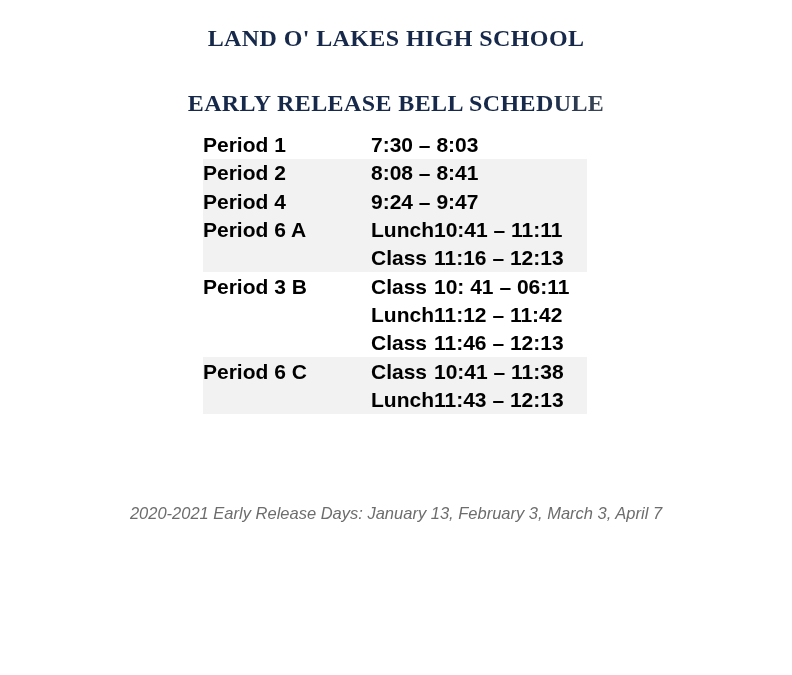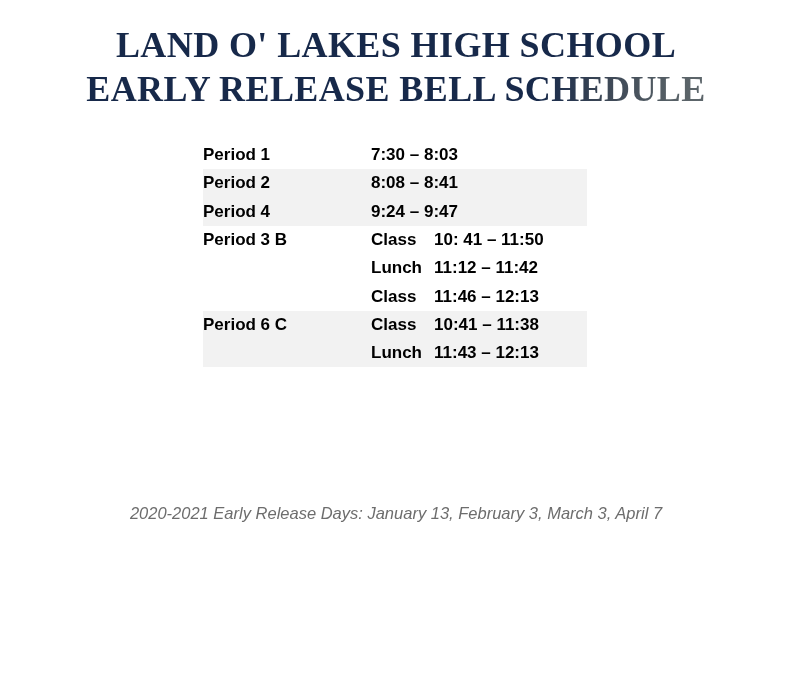--- a/index.html
+++ b/index.html
@@ -22,47 +22,48 @@
     position: absolute;
     top: 24px;
     left: 0;
     width: 792px;
     text-align: center;
     line-height: 1.22;
   }
   .title-line {
     font-family: "Liberation Serif", "DejaVu Serif", serif;
     font-weight: bold;
-    font-size: 36px;
+    font-size: 24px;
     letter-spacing: 0.4px;
     color: #17294a;
     white-space: pre;
   }
   
   .title-line.gradient {
     background-image: linear-gradient(to right,
         #17294a 0%,
         #17294a 68%,
         #3b4655 76%,
         #5a6368 86%,
         #6a7277 100%);
     -webkit-background-clip: text;
     background-clip: text;
     color: transparent;
+    margin-top: 36px;
     -webkit-text-fill-color: transparent;
   }
 
   
   #schedule-table {
     position: absolute;
     left: 203px;
-    top: 141px;
+    top: 131px;
     width: 384px;
     border-collapse: collapse;
-    font-size: 17px;
+    font-size: 21px;
     color: #000000;
   }
   #schedule-table tr.shaded { background: #f2f2f2; }
   #schedule-table tr.plain  { background: #ffffff; }
 
   #schedule-table td {
     padding: 0;
     vertical-align: top;
     border: 0;
   }
@@ -136,24 +137,31 @@
         <td class="detail-cell">
           <div class="single-time">8:08 – 8:41</div>
         </td>
       </tr>
       <tr class="shaded">
         <td class="period-cell"><span class="period-text">Period 4</span></td>
         <td class="detail-cell">
           <div class="single-time">9:24 – 9:47</div>
         </td>
       </tr>
+      <tr class="shaded">
+        <td class="period-cell"><span class="period-text">Period 6 A</span></td>
+        <td class="detail-cell">
+          <div class="detail-line"><span class="detail-label">Lunch</span><span class="detail-time">10:41 – 11:11</span></div>
+          <div class="detail-line"><span class="detail-label">Class</span><span class="detail-time">11:16 – 12:13</span></div>
+        </td>
+      </tr>
       <tr class="plain">
         <td class="period-cell"><span class="period-text">Period 3 B</span></td>
         <td class="detail-cell">
-          <div class="detail-line"><span class="detail-label">Class</span><span class="detail-time">10: 41 – 11:50</span></div>
+          <div class="detail-line"><span class="detail-label">Class</span><span class="detail-time">10: 41 – 06:11</span></div>
           <div class="detail-line"><span class="detail-label">Lunch</span><span class="detail-time">11:12 – 11:42</span></div>
           <div class="detail-line"><span class="detail-label">Class</span><span class="detail-time">11:46 – 12:13</span></div>
         </td>
       </tr>
       <tr class="shaded">
         <td class="period-cell"><span class="period-text">Period 6 C</span></td>
         <td class="detail-cell">
           <div class="detail-line"><span class="detail-label">Class</span><span class="detail-time">10:41 – 11:38</span></div>
           <div class="detail-line"><span class="detail-label">Lunch</span><span class="detail-time">11:43 – 12:13</span></div>
         </td>

